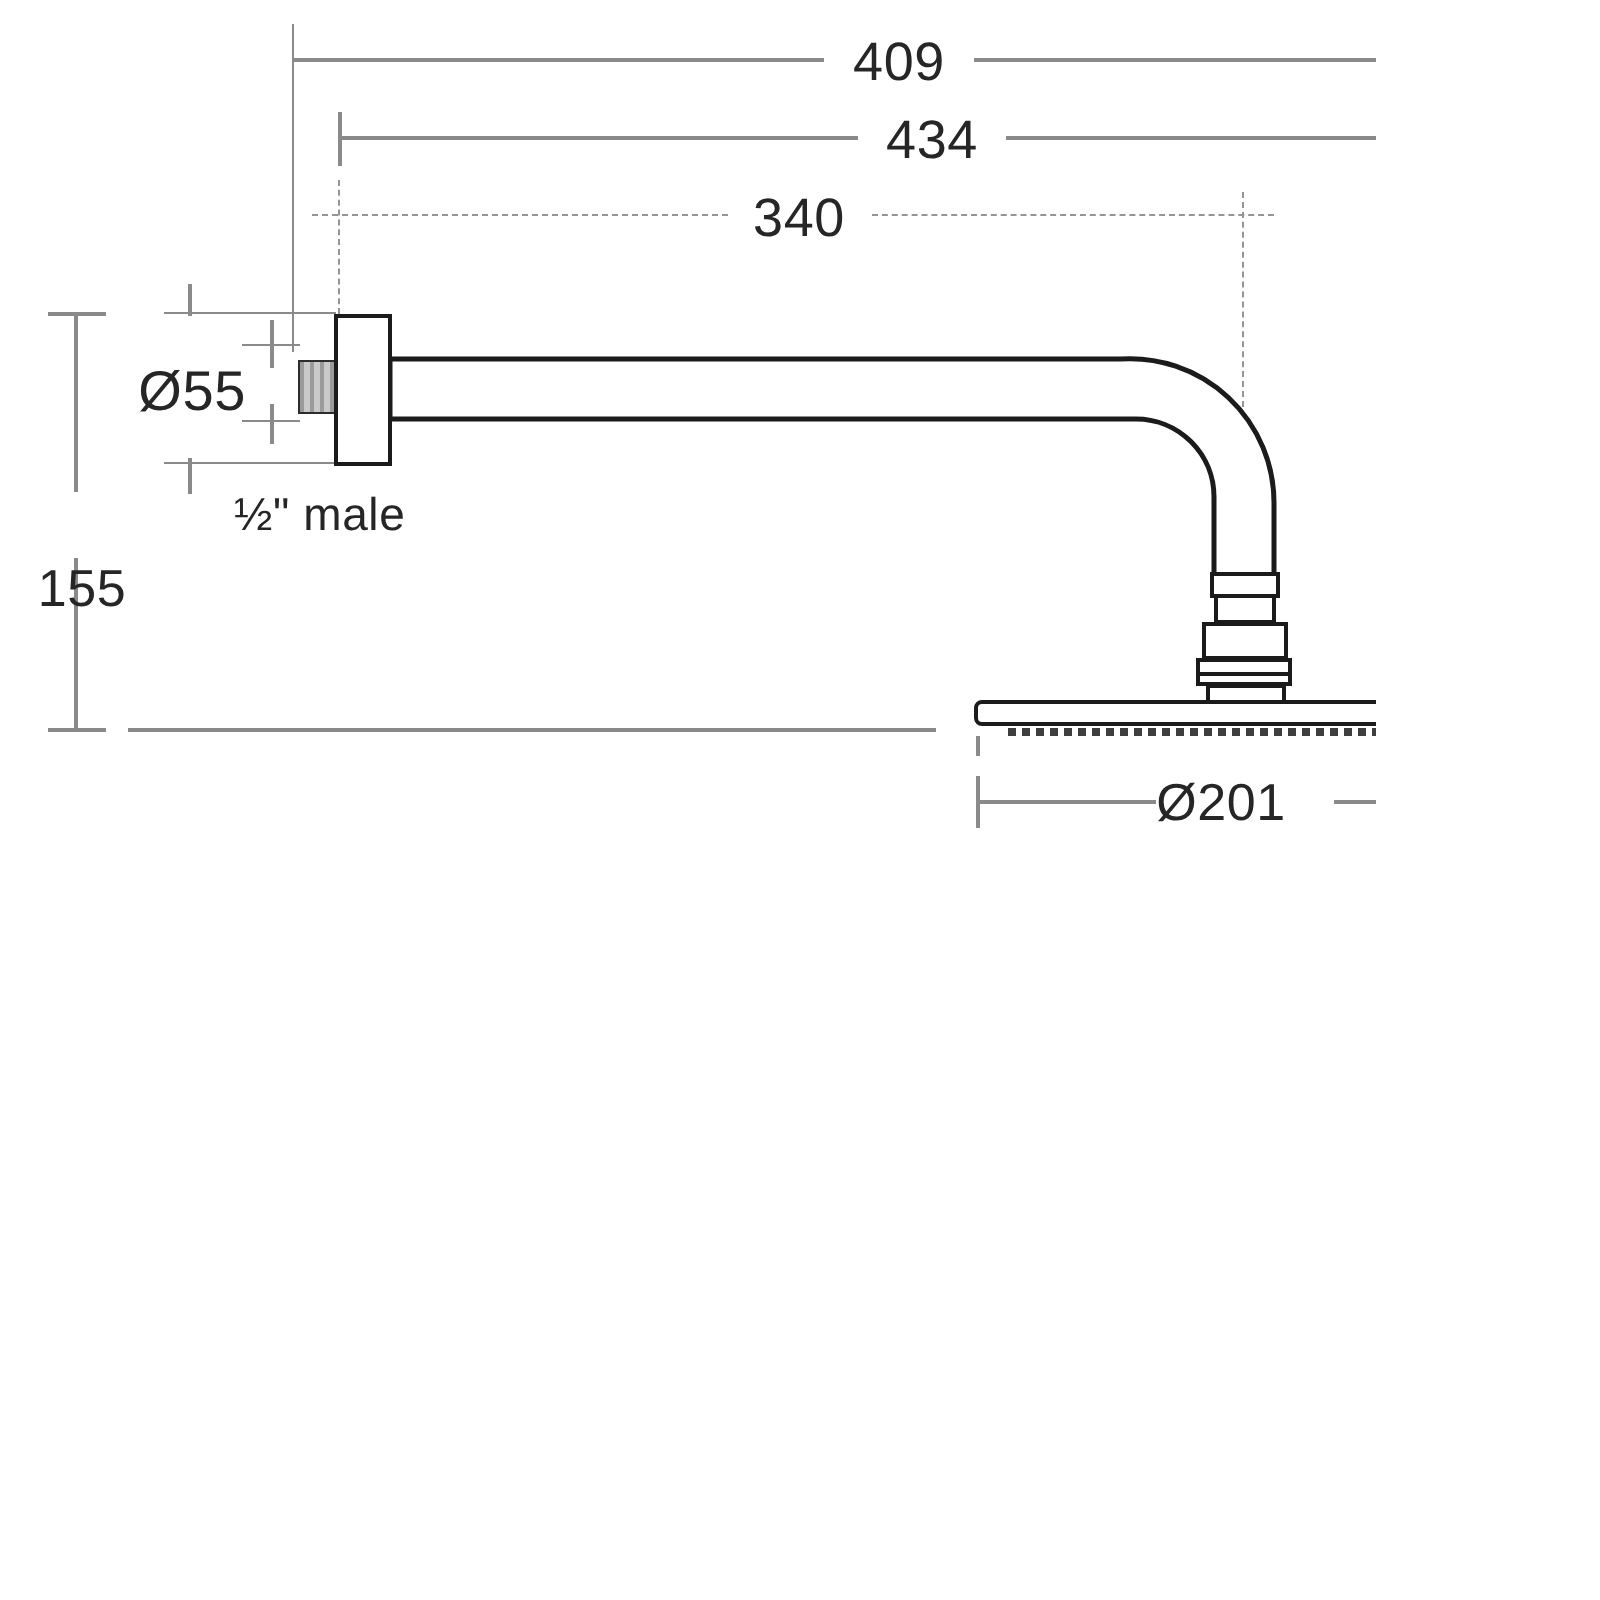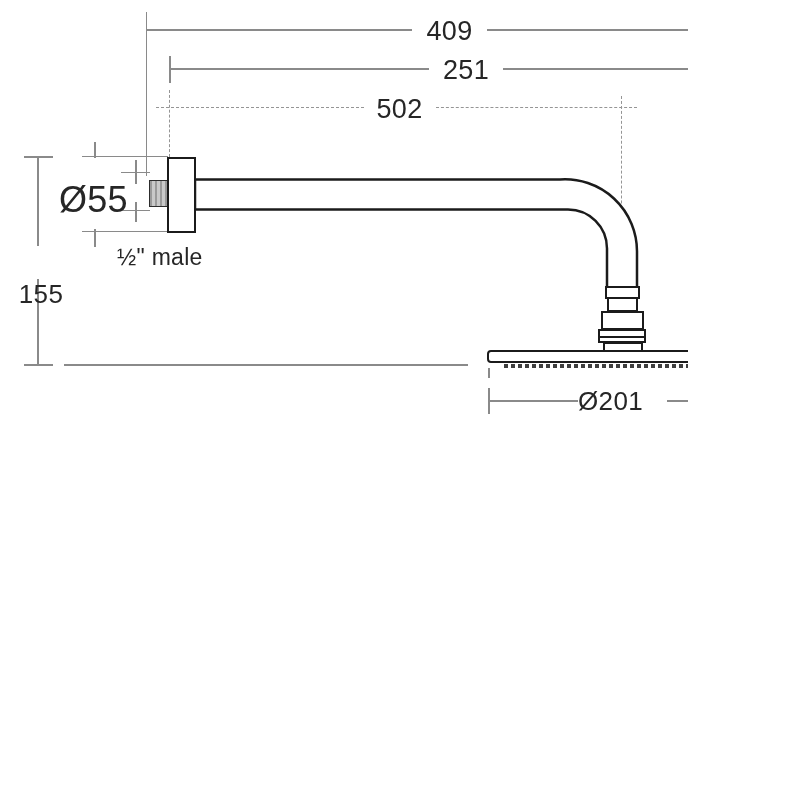--- a/index.html
+++ b/index.html
@@ -14,21 +14,21 @@
   .vd{position:absolute;width:0;border-left:1.7px dashed #959595;}
   
   .part{position:absolute;background:#ffffff;border:2px solid #1b1b1b;box-sizing:border-box;}
   .art{position:absolute;left:0;top:0;}
   
   .txt{
     position:absolute;color:#262626;text-align:center;white-space:nowrap;
     font-size:27px;line-height:1.04;letter-spacing:.3px;z-index:30;
   }
   .t26{font-size:26px;}
-  .t28{font-size:36px;text-align:right;}
+  .t28{font-size:28px;text-align:right;}
   .t24{font-size:23px;text-align:left;}
   .divider{position:absolute;left:0;right:0;top:50%;height:2px;background:#1b1b1b;}
   .nozzles{
     position:absolute;left:504px;top:363.5px;width:236px;height:4.6px;z-index:22;
     background:repeating-linear-gradient(90deg,#3e3e3e 0 4px,transparent 4px 7px);
   }
   .thread{
     position:absolute;left:149px;top:180px;width:19px;height:27px;box-sizing:border-box;
     border:1.5px solid #2c2c2c;z-index:18;
     background:repeating-linear-gradient(90deg,#9a9a9a 0 2px,#c9c9c9 2px 5px);
@@ -91,20 +91,20 @@
   <div class="part" style="left:601px;top:311px;width:43px;height:19px;z-index:16;"></div>
   <div class="part" style="left:598px;top:329px;width:48px;height:14px;z-index:17;">
     <div class="divider"></div>
   </div>
   <div class="part" style="left:602.5px;top:342px;width:40px;height:10px;z-index:17;"></div>
 
   <div class="part" style="left:487px;top:350px;width:269px;height:13px;border-width:2.5px;border-radius:4px;z-index:21;"></div>
   <div class="nozzles"></div>
 
   <div class="txt" style="left:412px;top:17px;width:75px;">409</div>
-  <div class="txt" style="left:429px;top:56px;width:74px;">251</div>
-  <div class="txt" style="left:363px;top:95px;width:73px;">502</div>
+  <div class="txt" style="left:429px;top:56px;width:74px;">434</div>
+  <div class="txt" style="left:363px;top:95px;width:73px;">340</div>
   <div class="txt t28" style="left:59px;top:181px;width:64px;">Ø55</div>
   <div class="txt t26" style="left:14px;top:249px;width:54px;margin-top:32px;">155</div>
   <div class="txt t24" style="left:117px;top:246px;width:130px;">½" male</div>
   <div class="txt t26" style="left:566px;top:388px;width:89px;">Ø201</div>
 
 </div>
 
 </body></html>

